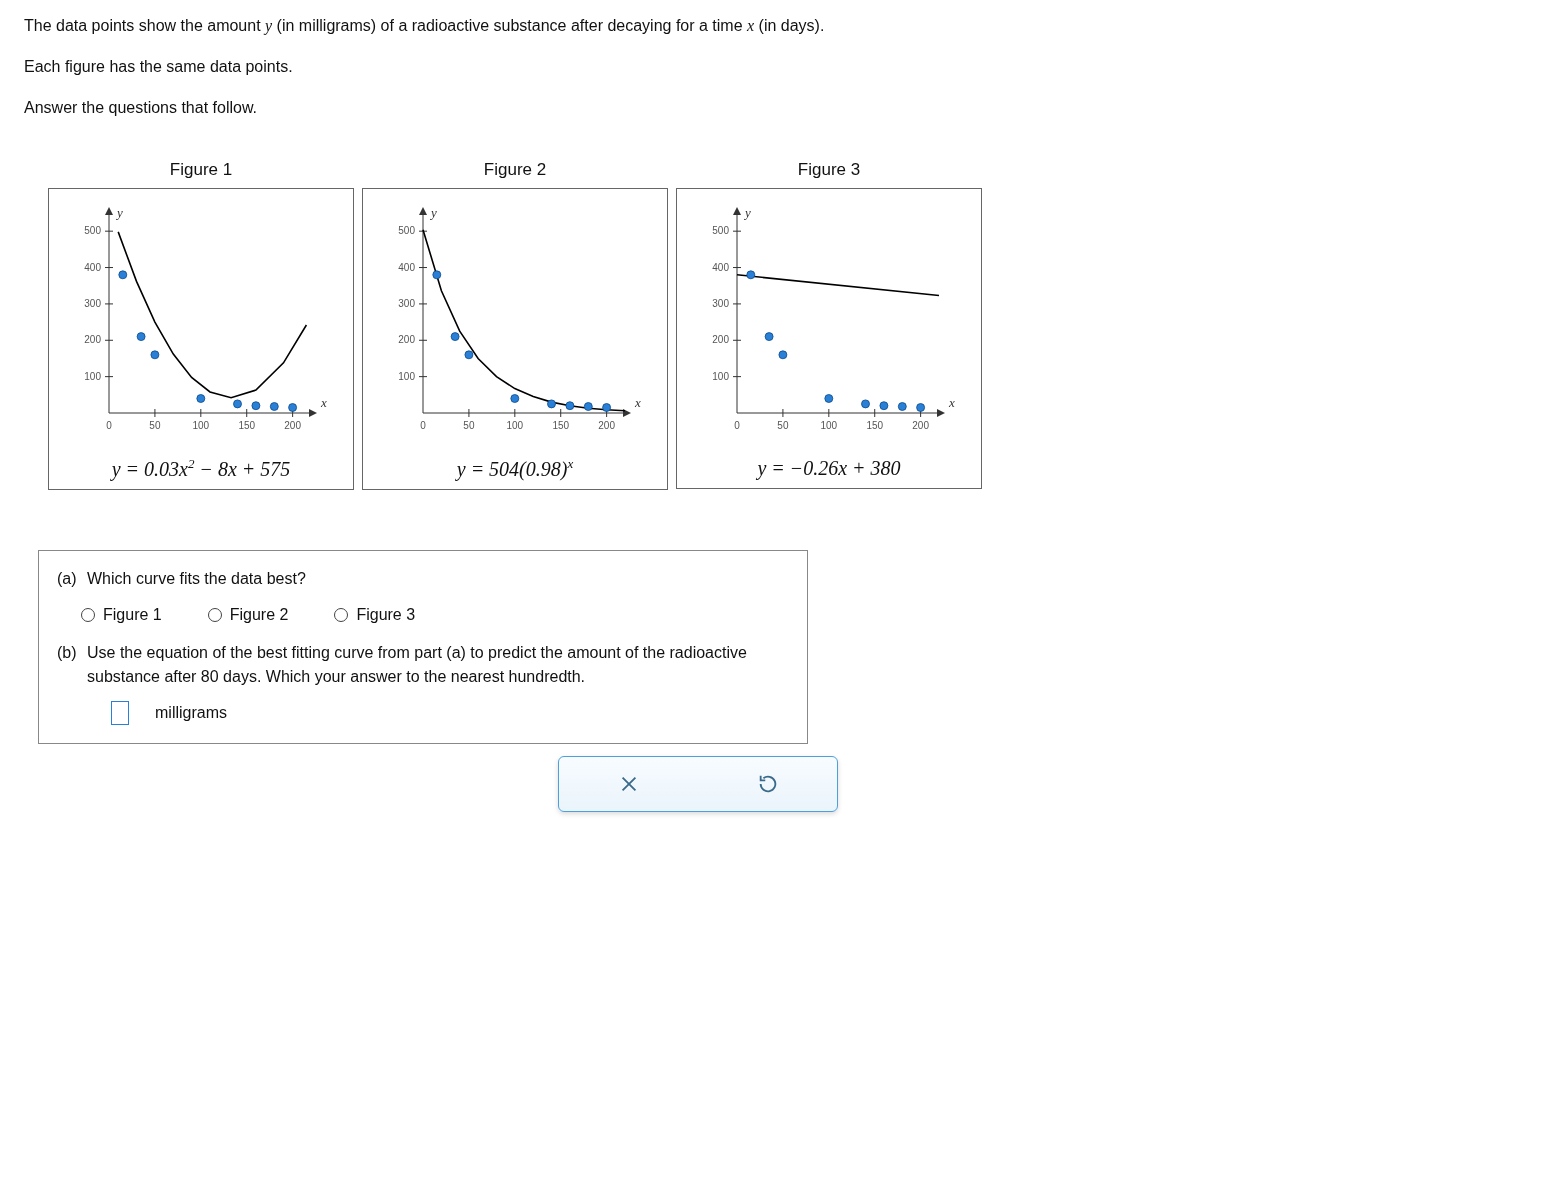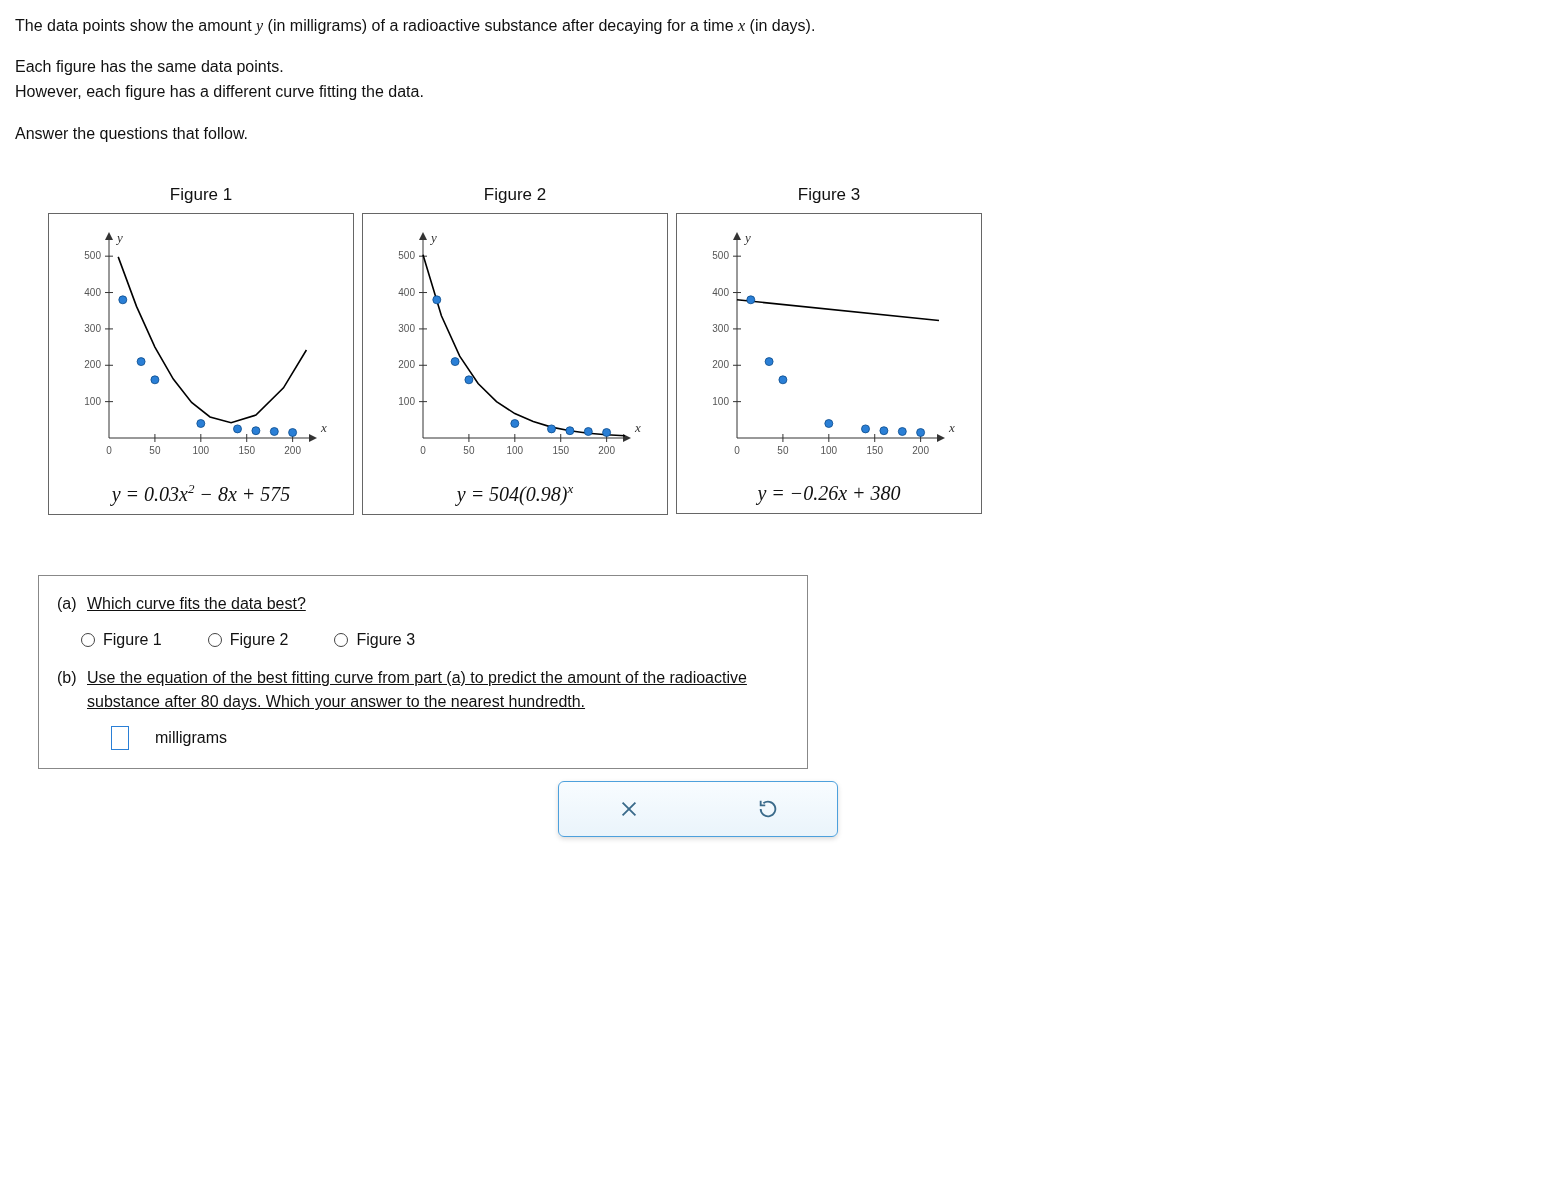--- a/index.html
+++ b/index.html
@@ -4,21 +4,21 @@
 <style>
   * { box-sizing: border-box; margin: 0; padding: 0; }
   body {
     font-family: "Helvetica Neue", Arial, sans-serif;
     font-size: 16px;
     color: #111;
     padding: 12px 8px;
     background: #fff;
     width: 1562px;
   }
-  .intro p { margin: 2px 7px; line-height: 1.45; }
+  .intro p { margin: 2px 16px; line-height: 1.45; }
   .intro .gap { margin-top: 18px; }
   .italic { font-style: italic; font-family: "Times New Roman", serif; }
 
   .figures-row {
     display: flex;
     gap: 8px;
     margin: 40px 0 10px 40px;
   }
   .figure-block { text-align: center; }
   .figure-title { font-size: 17px; margin-bottom: 8px; }
@@ -46,21 +46,21 @@
 
   .questions-wrap { margin: 60px 0 0 30px; }
   .questions-box {
     border: 1px solid #888;
     padding: 16px 18px 18px 18px;
     width: 770px;
     line-height: 1.5;
   }
   .q-row { display: flex; align-items: flex-start; margin-bottom: 12px; }
   .q-letter { width: 30px; flex-shrink: 0; }
-  .q-body { flex: 1; text-decoration: underline; }
+  .q-body { flex: 1; }
   .radio-row { margin: 10px 0 14px 24px; display: flex; gap: 46px; align-items: center; }
   .radio-opt { display: flex; align-items: center; gap: 8px; cursor: pointer; }
   .radio-circle {
     width: 14px; height: 14px; border: 1.5px solid #444; border-radius: 50%;
     display: inline-block;
   }
   .answer-row { margin: 6px 0 0 54px; display: flex; align-items: center; gap: 26px; }
   .answer-input {
     width: 18px; height: 24px;
     border: 1.5px solid #2a7fd6;
@@ -92,21 +92,20 @@
   .action-btn svg { width: 22px; height: 22px; stroke: #3a6a8a; stroke-width: 2; fill: none; }
 </style>
 </head>
 <body>
 
 <div class="intro">
   <p>
     <span>The data points show the amount </span><span class="italic">y</span><span> (in milligrams) of a radioactive substance after decaying for a time </span><span class="italic">x</span><span> (in days).</span>
   </p>
   <p class="gap">Each figure has the same data points.</p>
-  <p>However, each figure has a different curve fitting the data.</p>
   <p class="gap">Answer the questions that follow.</p>
 </div>
 
 <div class="figures-row" id="figures-row">
     <div class="figure-block"><div class="figure-title">Figure 1</div><div class="figure-box"><svg class="chart" width="280" height="240">
           <line class="axis-line" x1="48" y1="12" x2="48" y2="212"></line>
           <line class="axis-line" x1="48" y1="212" x2="250" y2="212"></line>
           <polygon points="48,6 44,14 52,14" fill="#333"></polygon>
           <polygon points="256,212 248,208 248,216" fill="#333"></polygon>
           <text class="axis-label" x="56" y="16">y</text>

